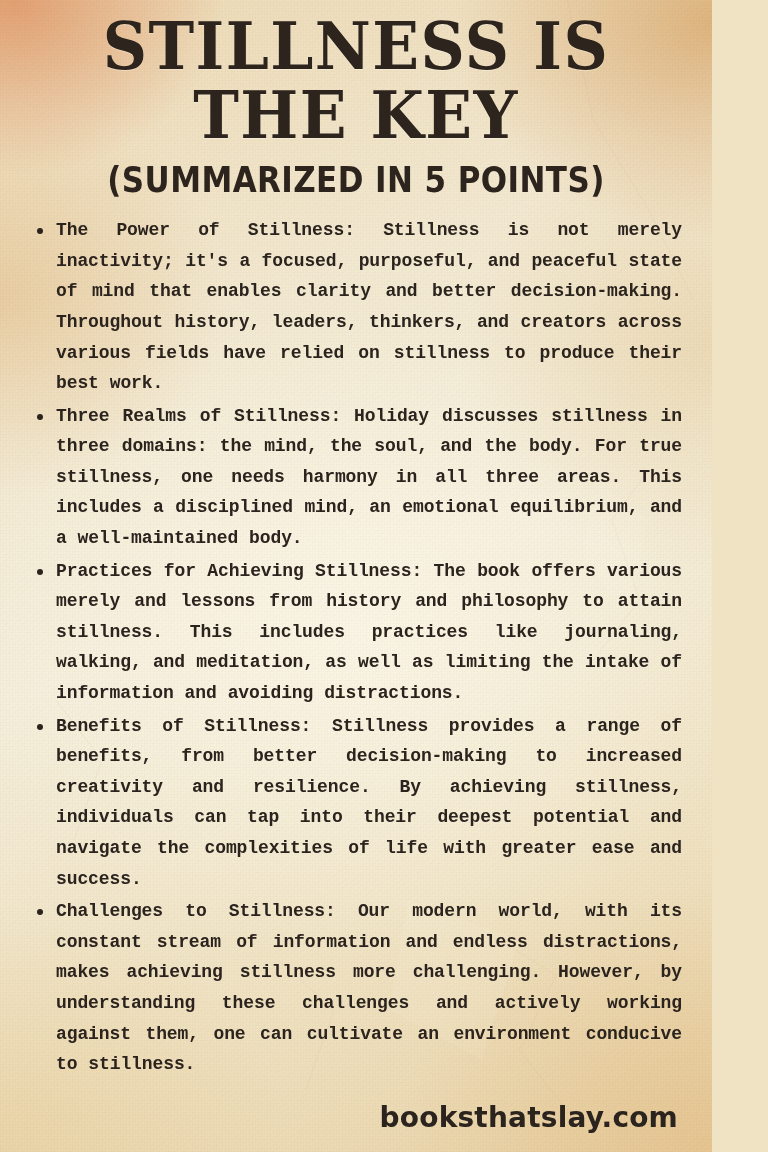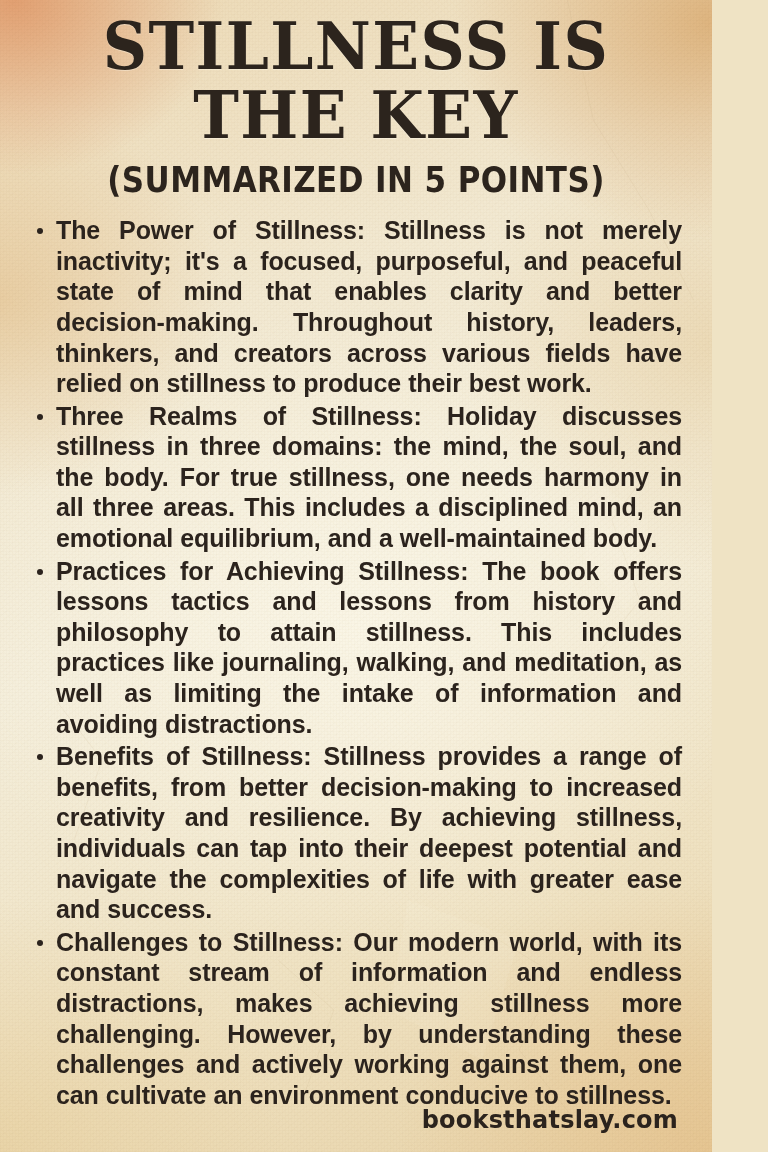--- a/index.html
+++ b/index.html
@@ -98,23 +98,23 @@
   }
   ul.points {
     list-style: none;
     margin: 0;
     padding: 0;
   }
   ul.points > li {
     position: relative;
     padding-left: 26px;
     margin: 0 0 2px 0;
-    font-family: Liberation Sans, sans-serif;
+    font-family: Liberation Mono, monospace;
     font-weight: bold;
-    font-size: 25px;
+    font-size: 18px;
     line-height: 30.6px;
     color: #2b231d;
     text-align: justify;
     text-justify: inter-word;
     letter-spacing: -0.1px;
     word-spacing: 0.2px;
   }
   ul.points > li::before {
     content: "";
     position: absolute;
@@ -127,21 +127,21 @@
   }
 
   
   .footer {
     position: absolute;
     z-index: 3;
     right: 34px;
     bottom: 18px;
     font-family: "DejaVu Sans", "Liberation Sans", sans-serif;
     font-weight: bold;
-    font-size: 24px;
+    font-size: 28px;
     letter-spacing: 0.2px;
     color: #2b231d;
   }
 </style>
 </head>
 <body>
 
 <div class="page">
 
   <div class="paper-texture"></div>
@@ -170,21 +170,21 @@
 
   <main class="content">
     <ul class="points">
       <li>
         <span>The Power of Stillness: Stillness is not merely inactivity; it's a focused, purposeful, and peaceful state of mind that enables clarity and better decision-making. Throughout history, leaders, thinkers, and creators across various fields have relied on stillness to produce their best work.</span>
       </li>
       <li>
         <span>Three Realms of Stillness: Holiday discusses stillness in three domains: the mind, the soul, and the body. For true stillness, one needs harmony in all three areas. This includes a disciplined mind, an emotional equilibrium, and a well-maintained body.</span>
       </li>
       <li>
-        <span>Practices for Achieving Stillness: The book offers lessons tactics and lessons from history and philosophy to attain stillness. This includes practices like journaling, walking, and meditation, as well as limiting the intake of information and avoiding distractions.</span>
+        <span>Practices for Achieving Stillness: The book offers various merely and lessons from history and philosophy to attain stillness. This includes practices like journaling, walking, and meditation, as well as limiting the intake of information and avoiding distractions.</span>
       </li>
       <li>
         <span>Benefits of Stillness: Stillness provides a range of benefits, from better decision-making to increased creativity and resilience. By achieving stillness, individuals can tap into their deepest potential and navigate the complexities of life with greater ease and success.</span>
       </li>
       <li>
         <span>Challenges to Stillness: Our modern world, with its constant stream of information and endless distractions, makes achieving stillness more challenging. However, by understanding these challenges and actively working against them, one can cultivate an environment conducive to stillness.</span>
       </li>
     </ul>
   </main>
 

